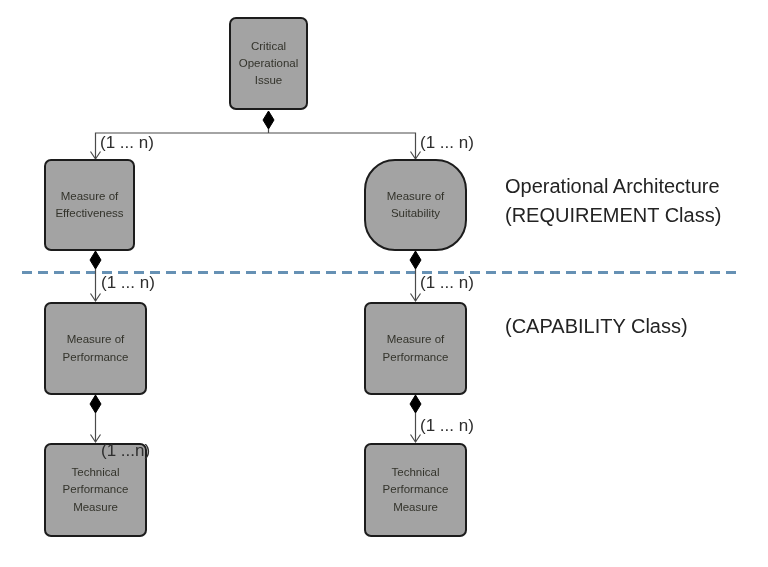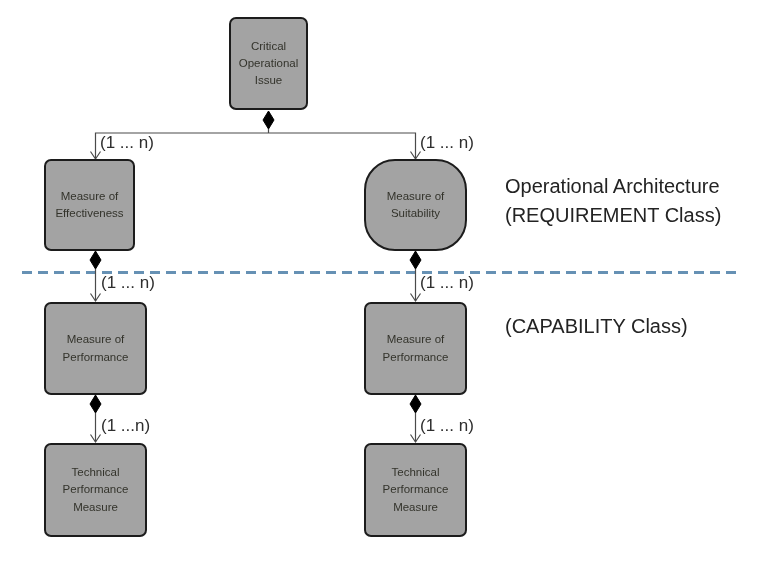--- a/index.html
+++ b/index.html
@@ -32,21 +32,21 @@
   #node-tpm-right{left:364px;top:443px;width:103px;height:94px;}
   .multiplicity{
     position:absolute;
     font-size:17px;color:#2e2e2e;line-height:14px;
     white-space:nowrap;
   }
   #mult-top-left{left:100px;top:136px;}
   #mult-top-right{left:420px;top:136px;}
   #mult-mid-left{left:101px;top:276px;}
   #mult-mid-right{left:420px;top:276px;}
-  #mult-bot-left{left:101px;top:419px;}
+  #mult-bot-left{left:101px;top:444px;}
   #mult-bot-right{left:420px;top:419px;}
   .zone-label{
     position:absolute;left:505px;
     font-size:20px;line-height:29px;
     color:#232323;
     white-space:nowrap;
   }
   #zone-operational{top:172px;}
   #zone-system{top:312px;}
 </style>

